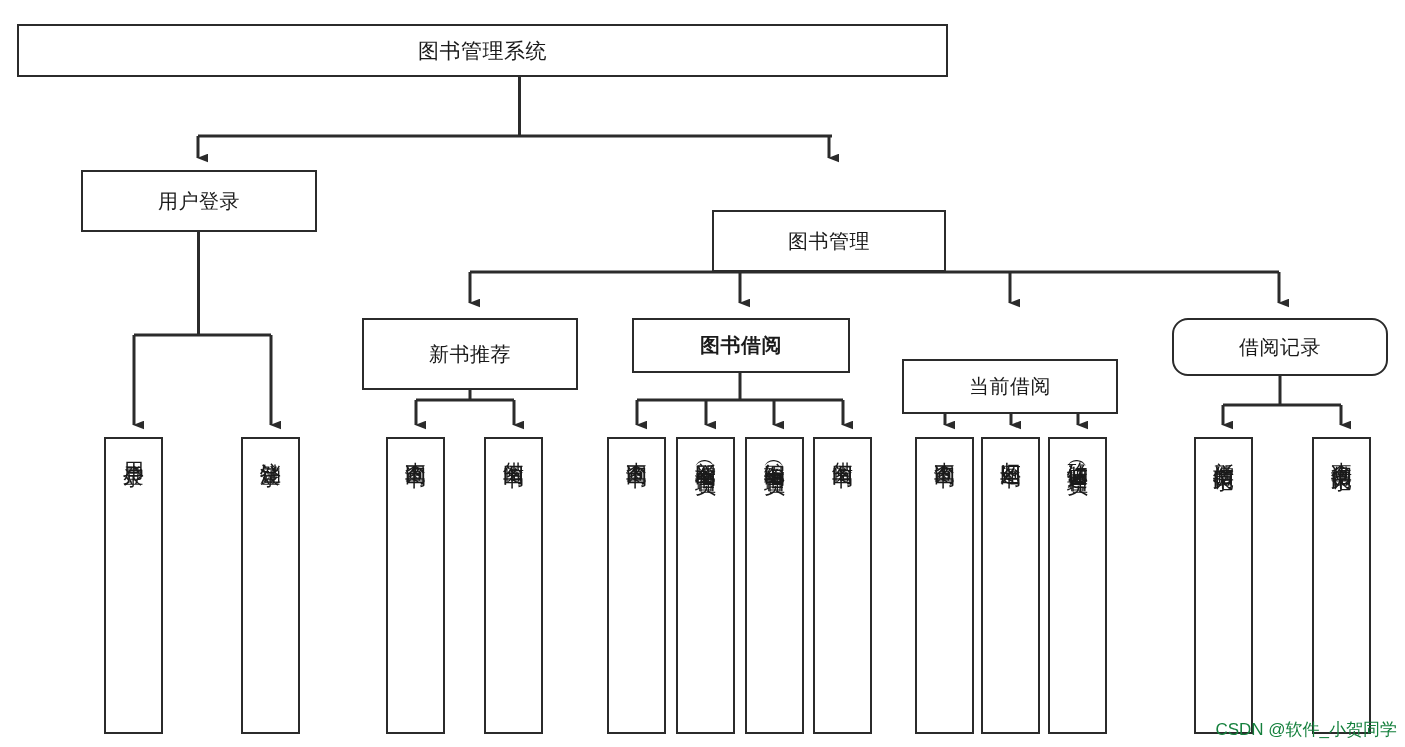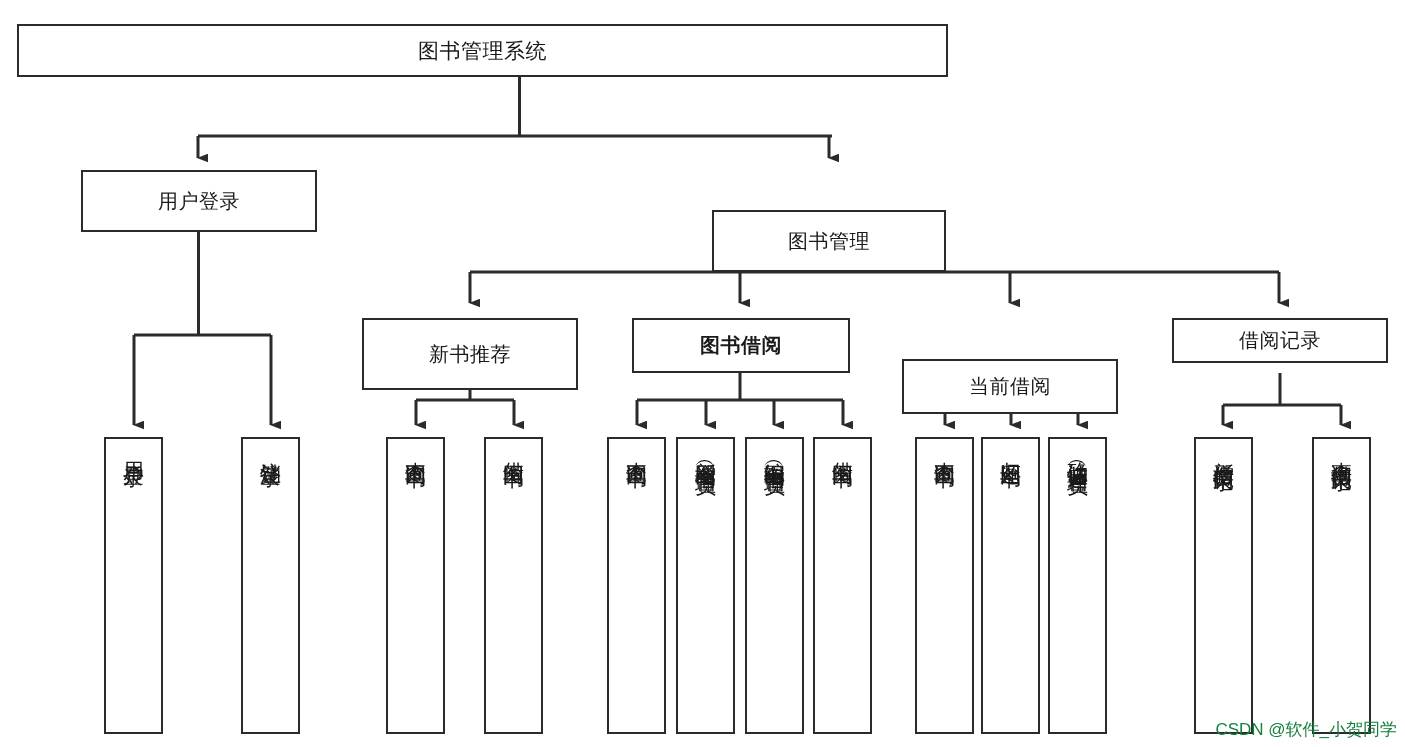--- a/index.html
+++ b/index.html
@@ -139,21 +139,21 @@
 
   <div class="node level3" style="left:362px; top:318px; width:216px; height:72px;">
     <span class="node-label">新书推荐</span>
   </div>
   <div class="node level3" style="left:632px; top:318px; width:218px; height:55px;font-weight:bold;">
     <span class="node-label">图书借阅</span>
   </div>
   <div class="node level3" style="left:902px; top:318px; width:216px; height:55px;margin-top:41px;">
     <span class="node-label">当前借阅</span>
   </div>
-  <div class="node level3" style="left:1172px; top:318px; width:216px; height:45px;">
+  <div class="node level3" style="left:1172px; top:318px; width:216px; height:58px;border-radius:16px;">
     <span class="node-label">借阅记录</span>
   </div>
 
   <div class="node leaf" style="left:104px; top:437px; width:59px; height:297px;">
     <span class="node-label">用户登录</span>
   </div>
   <div class="node leaf" style="left:241px; top:437px; width:59px; height:297px;">
     <span class="node-label">注销登录</span>
   </div>
 

